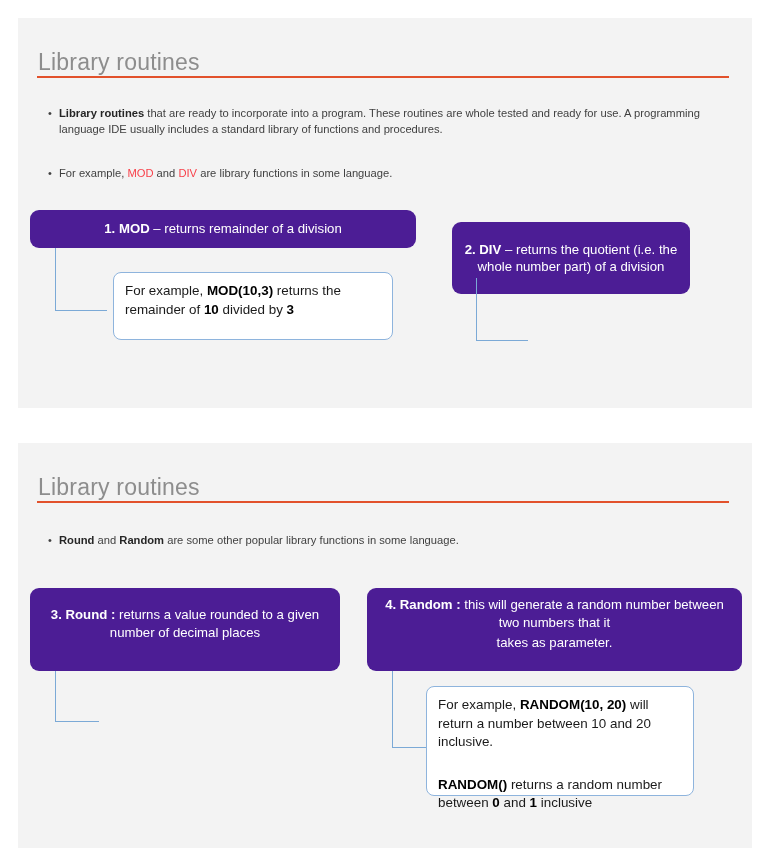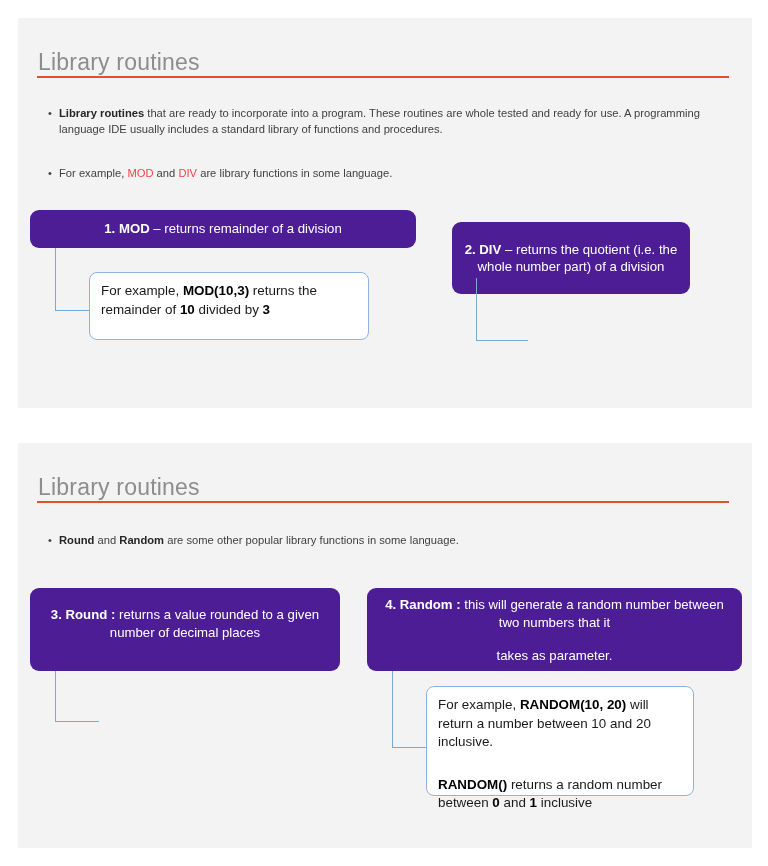--- a/index.html
+++ b/index.html
@@ -110,21 +110,21 @@
   .elbow {
     position: absolute;
     border-left: 1.4px solid #7ba9d6;
     border-bottom: 1.4px solid #7ba9d6;
   }
 
   
   #s1-box-mod      { left: 12px;  top: 192px; width: 386px; height: 38px;
                      display: flex; align-items: center; justify-content: center; }
   #s1-elbow-mod    { left: 37px;  top: 230px; width: 52px;  height: 63px; }
-  #s1-note-mod     { left: 71px;  top: 254px; width: 280px; height: 68px; }
+  #s1-note-mod     { left: 95px;  top: 254px; width: 280px; height: 68px; }
 
   #s1-box-div      { left: 434px; top: 188px; width: 238px; height: 72px;
                      display: flex; align-items: center; justify-content: center; margin-top: 16px; }
   #s1-elbow-div    { left: 458px; top: 260px; width: 52px;  height: 63px; }
   #s1-note-div     { left: 458px; top: 284px; width: 254px; height: 62px; }
 
   
   #s2-box-round    { left: 12px;  top: 145px; width: 310px; height: 83px; }
   #s2-box-round .center { margin-top: 10px; }
   #s2-elbow-round  { left: 37px;  top: 228px; width: 44px;  height: 51px; }
@@ -179,21 +179,21 @@
       <span class="btext"><b>Round</b><span>  and </span><b>Random</b><span> are some other popular library functions in some language.</span></span>
     </div>
 
     <div class="blue-box" id="s2-box-round">
       <div class="center"><b>3. Round :</b><span> returns a value rounded to a given number of decimal places</span></div>
     </div>
     <div class="elbow" id="s2-elbow-round"></div>
 
     <div class="blue-box" id="s2-box-random">
       <div class="left"><b>4. Random :</b><span> this will generate a random number between two numbers  that it</span></div>
-      <div class="left" style="margin-top:16px">takes as parameter.</div>
+      <div class="left" style="margin-top:3px">takes as parameter.</div>
     </div>
     <div class="elbow" id="s2-elbow-random"></div>
     <div class="white-box" id="s2-note-random">
       <p><span>For example, </span><b>RANDOM(10, 20)</b><span> will return a number between 10 and 20 inclusive.</span></p>
       <p><b>RANDOM()</b><span> returns a random number between </span><b>0</b><span> and </span><b>1</b><span> inclusive</span></p>
     </div>
 
   </section>
 
 </div>

